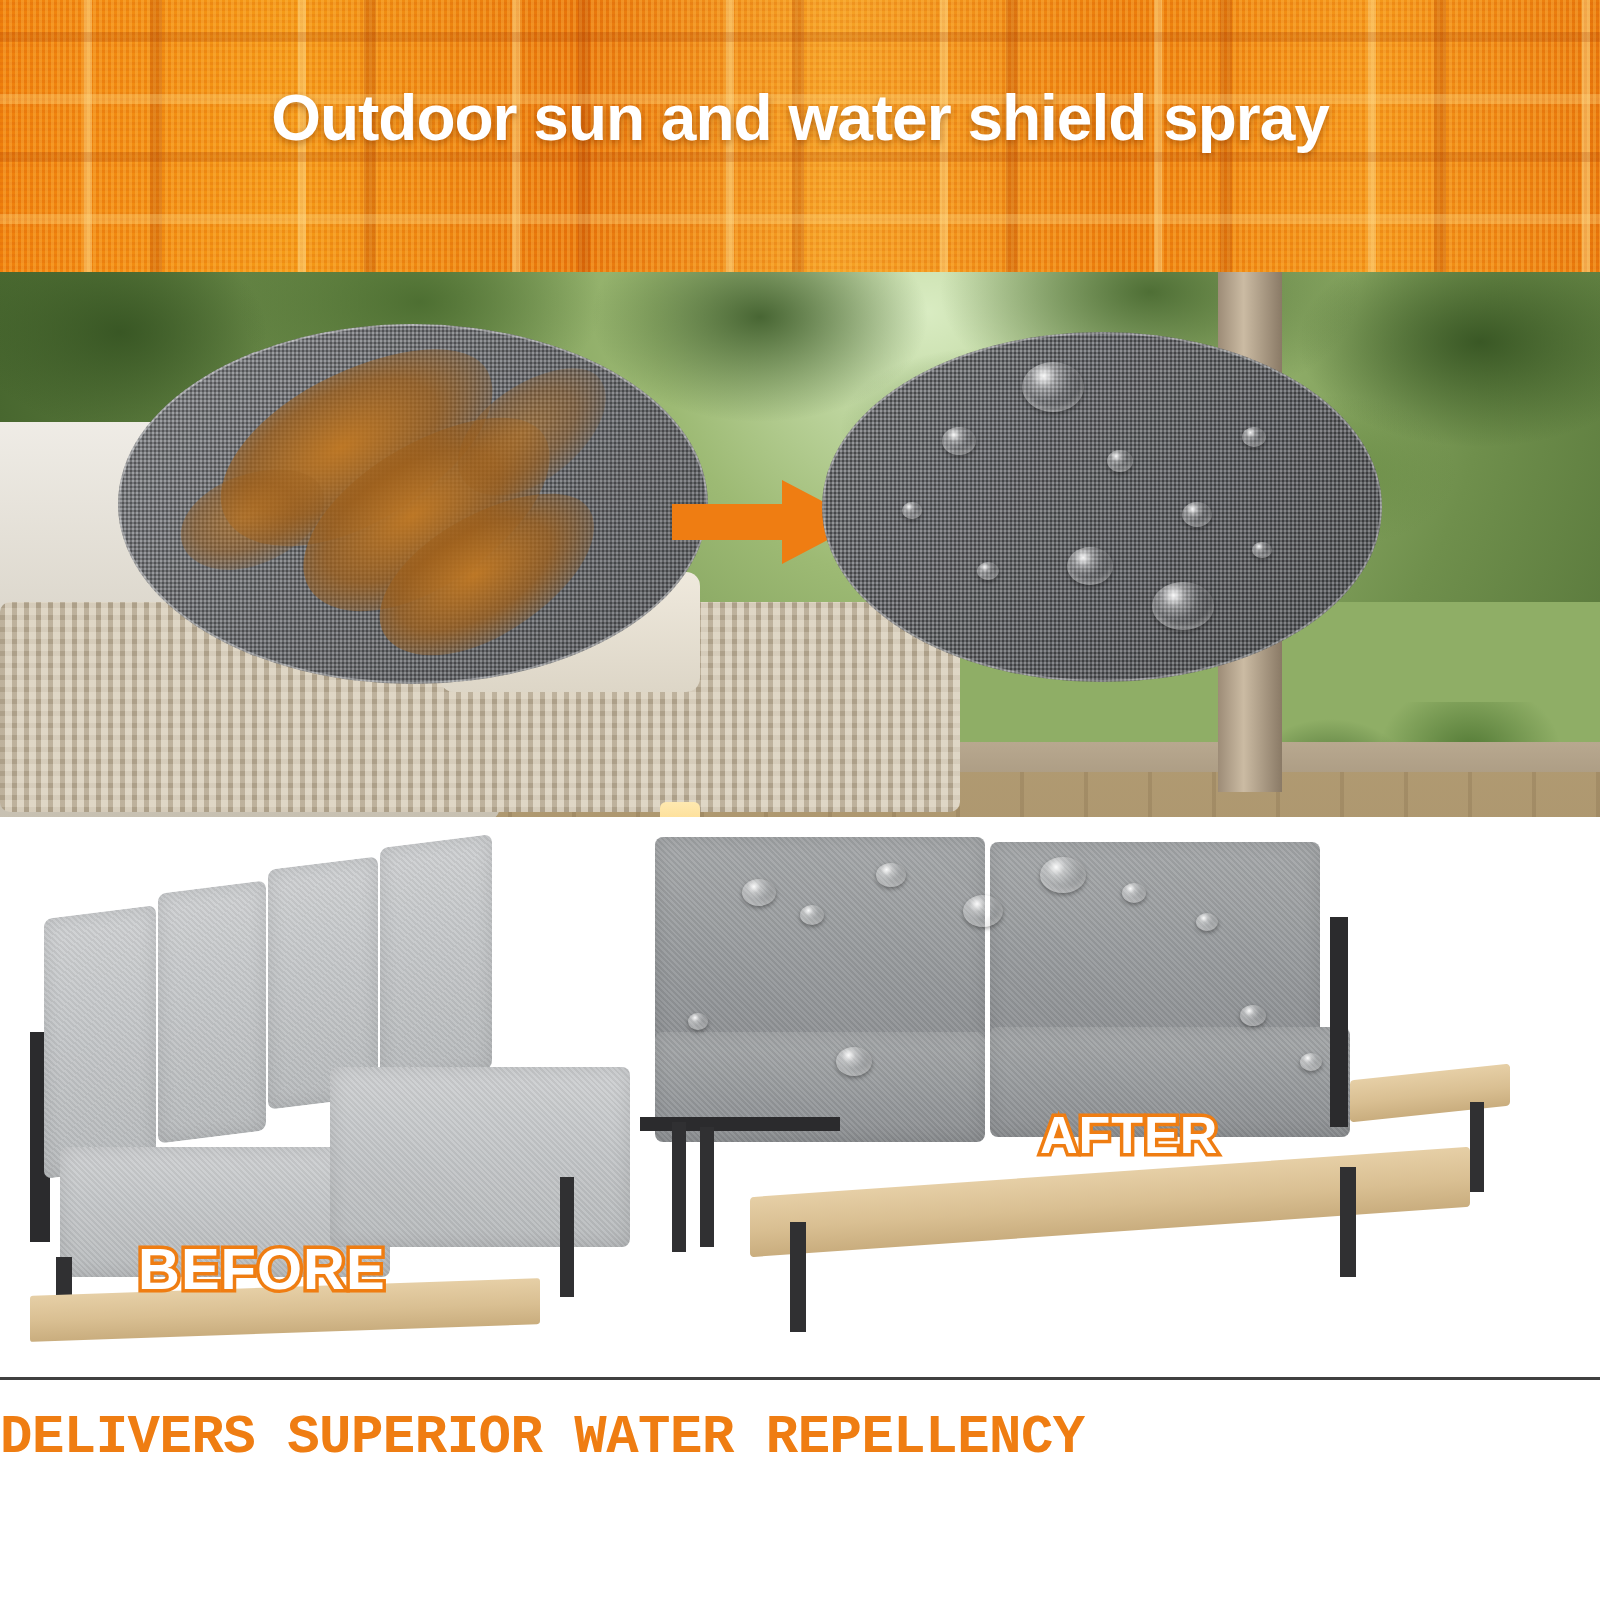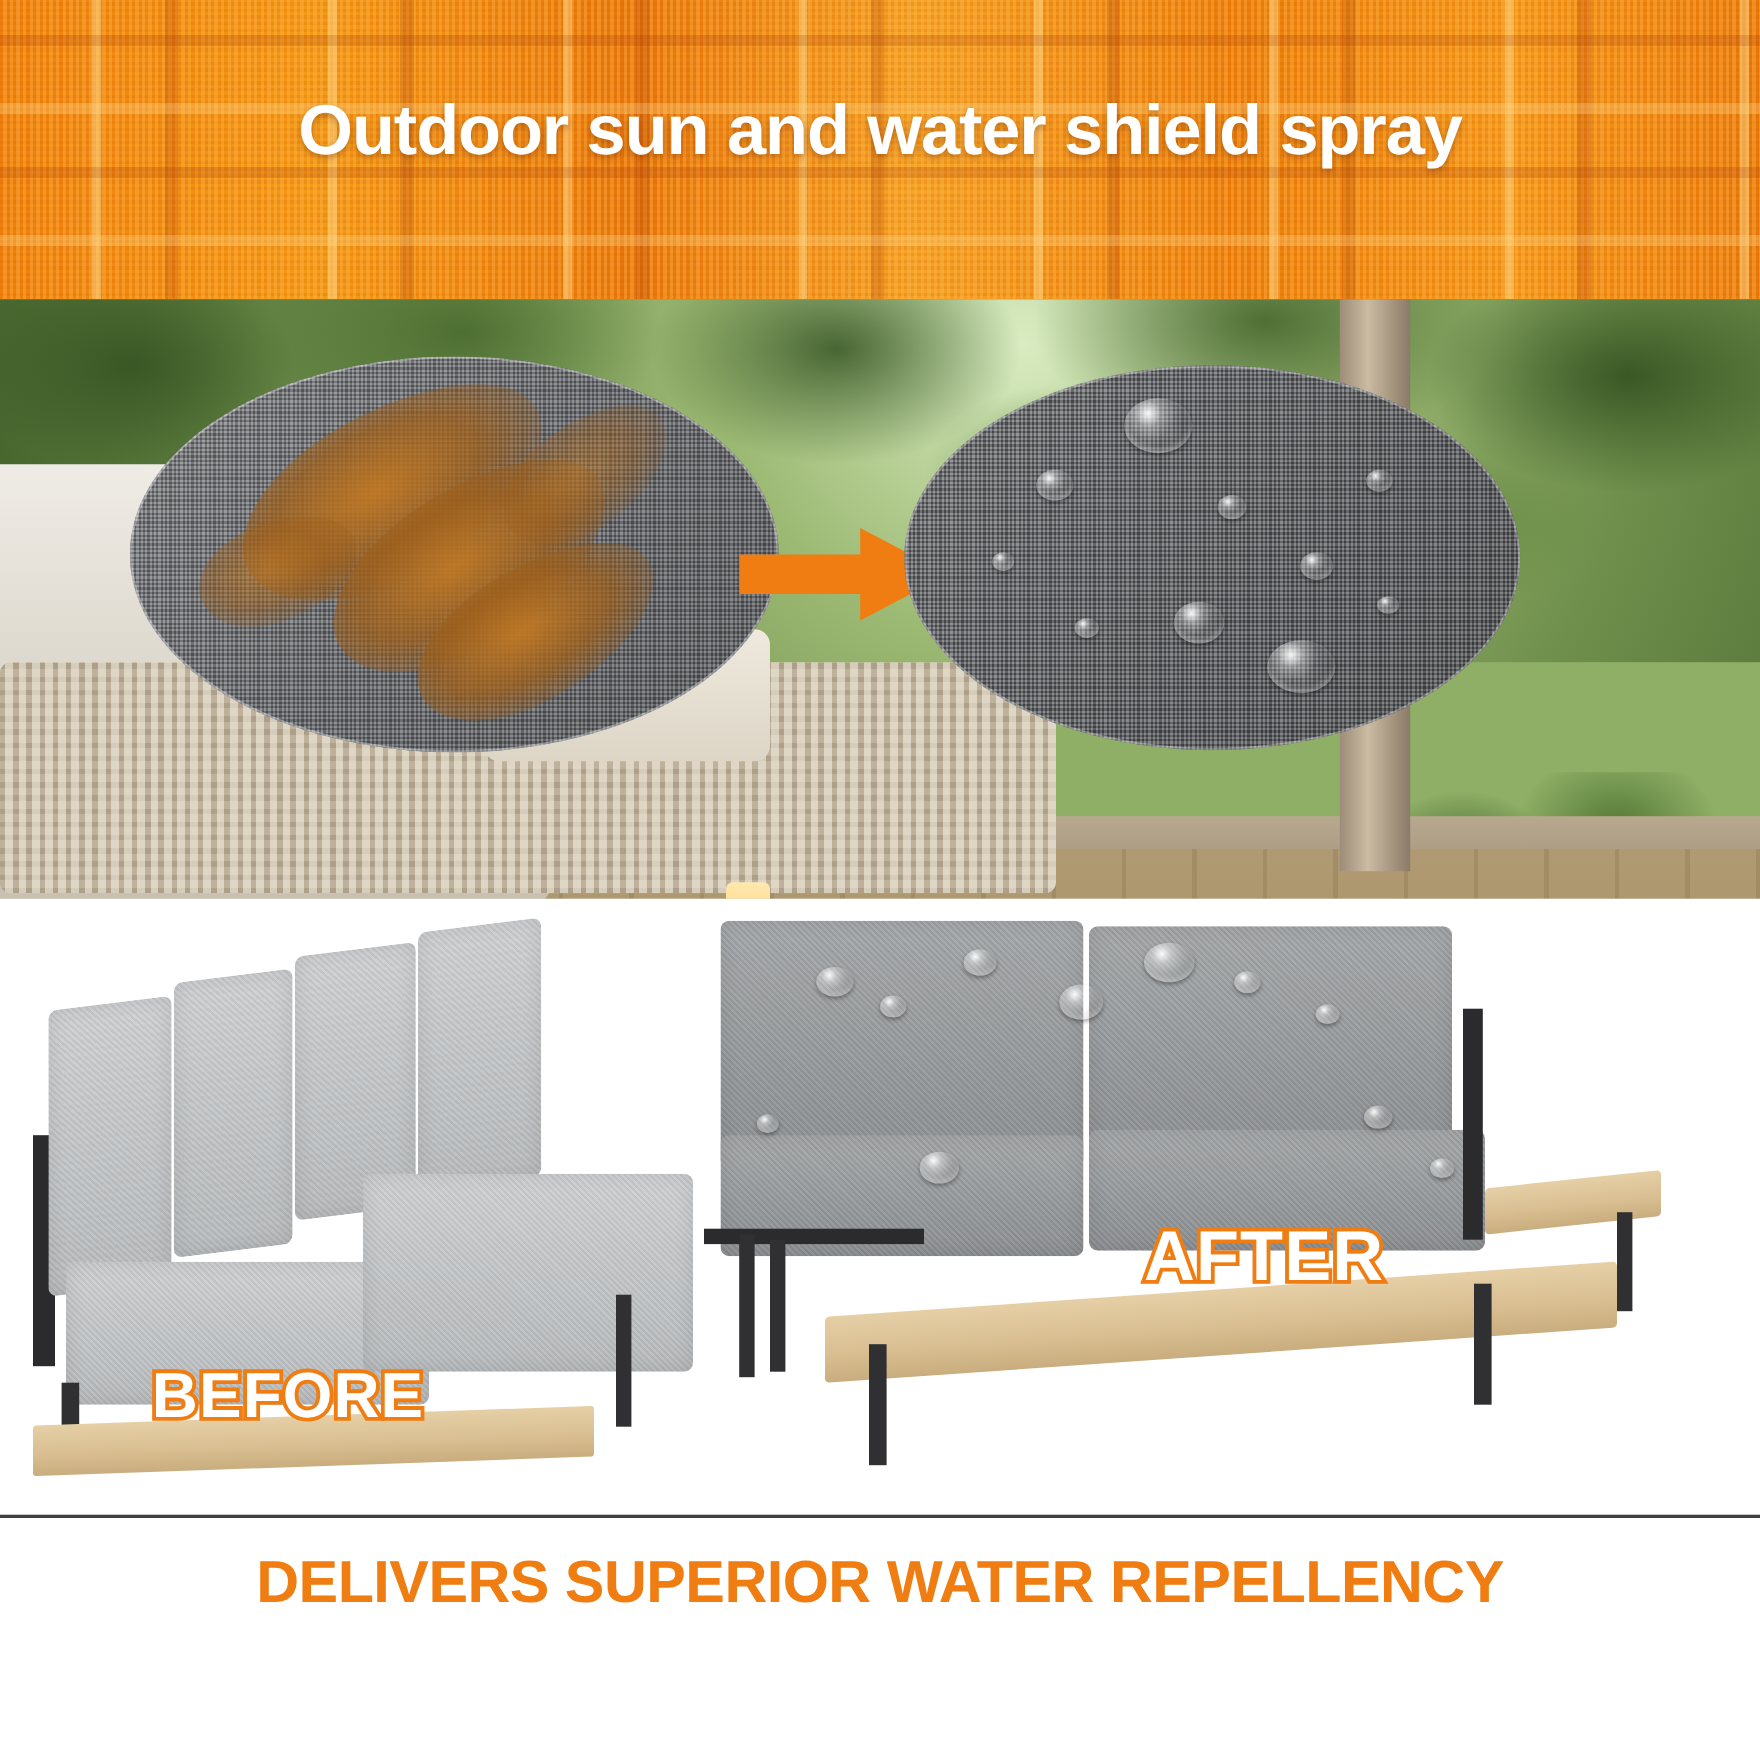--- a/index.html
+++ b/index.html
@@ -247,31 +247,31 @@
     paint-order: stroke fill;
     letter-spacing: 1px;
     white-space: nowrap;
   }
   .label-before {
     left: 138px; top: 1235px;
     font-size: 58px;
   }
   .label-after {
     left: 1040px; top: 1105px;
-    font-size: 64px;
+    font-size: 52px;
   }
 
   
   .footer {
     position: absolute;
     left: 0; top: 1380px;
     width: 1600px;
     height: 220px;
     background: #ffffff;
-    text-align: center;
+    font-family: Liberation Mono, monospace;
   }
   .footer-line {
     color: #ef7d12;
     font-weight: bold;
     font-size: 54px;
     line-height: 68px;
     letter-spacing: -0.5px;
     white-space: nowrap;
   }
   .footer-line.l1 { margin-top: 24px; }

